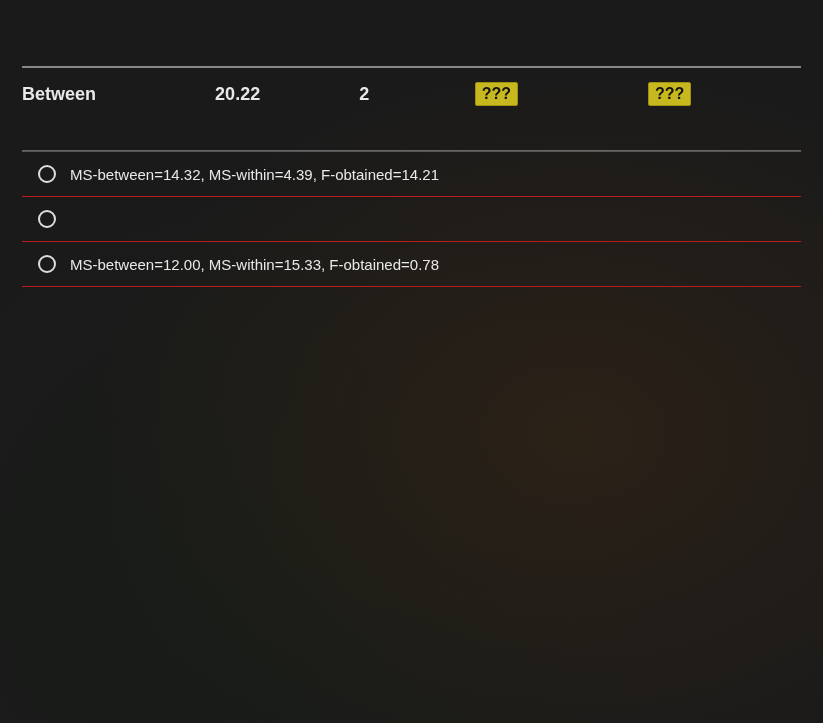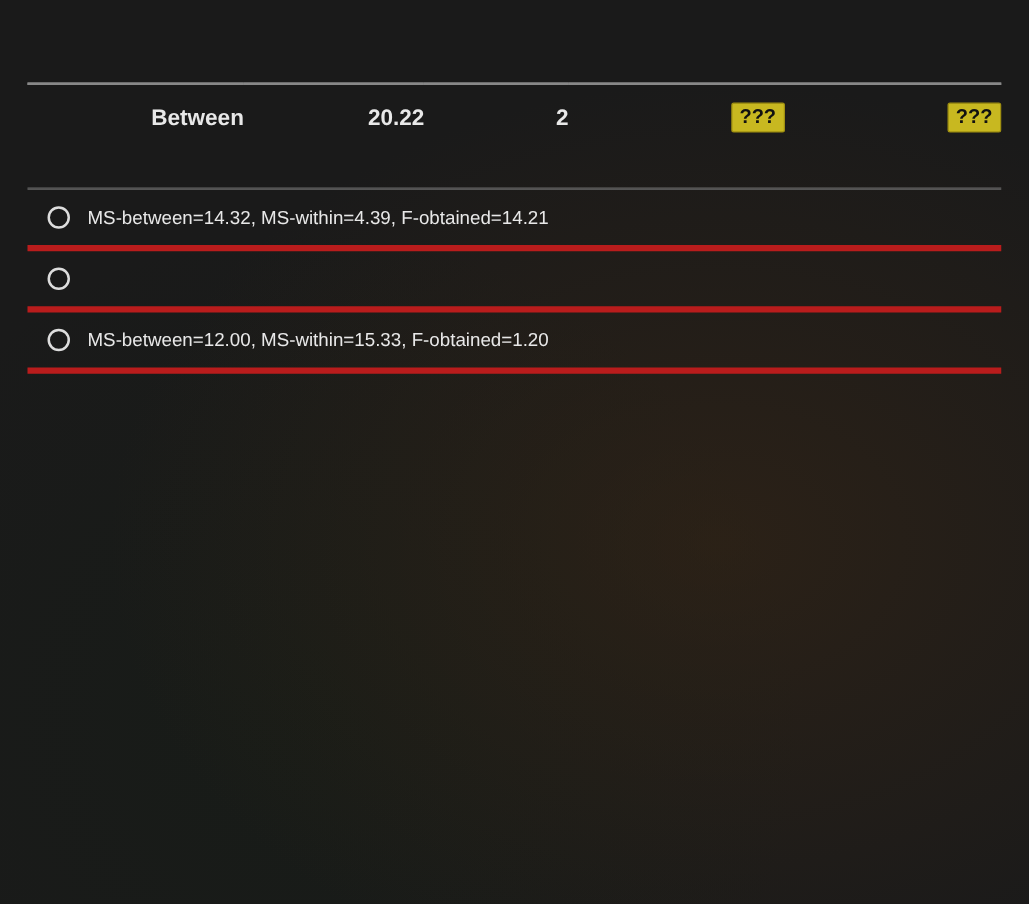--- a/index.html
+++ b/index.html
@@ -1,15 +1,15 @@
 <!DOCTYPE html>
 <html><head>
   <meta charset="utf-8">
   <style>
-    * { margin: 0; padding: 0; box-sizing: border-box; text-align: right; }
+    * { margin: 0; padding: 0; box-sizing: border-box; }
 
     body {
       width: 823px;
       height: 723px;
       background: #1a1a1a;
       font-family: Arial, sans-serif;
       color: #e8e8e8;
       overflow: hidden;
       position: relative;
     }
@@ -116,21 +116,21 @@
     
     .answer-options {
       margin-top: 0;
       flex: 1;
     }
 
     .answer-option {
       display: flex;
       align-items: center;
       padding: 13px 16px;
-      border-bottom: 5px solid #b91c1c;
+      border-bottom: 1px solid #b91c1c;
       cursor: pointer;
     }
 
     .answer-option:first-child {
       border-top: 1px solid #555;
     }
 
     .radio-circle {
       width: 18px;
       height: 18px;
@@ -182,17 +182,17 @@
   <div class="answer-options" id="options-container">
   <div class="answer-option">
         <div class="radio-circle"></div>
         <span class="option-text">MS-between=14.32, MS-within=4.39, F-obtained=14.21</span>
       </div>
       <div class="answer-option">
         <div class="radio-circle"></div>
       </div>
       <div class="answer-option">
         <div class="radio-circle"></div>
-        <span class="option-text">MS-between=12.00, MS-within=15.33, F-obtained=1.20</span>
+        <span class="option-text">MS-between=12.00, MS-within=15.33, F-obtained=0.78</span>
       </div>
     </div>
 
 </div>
 
 </body></html>

